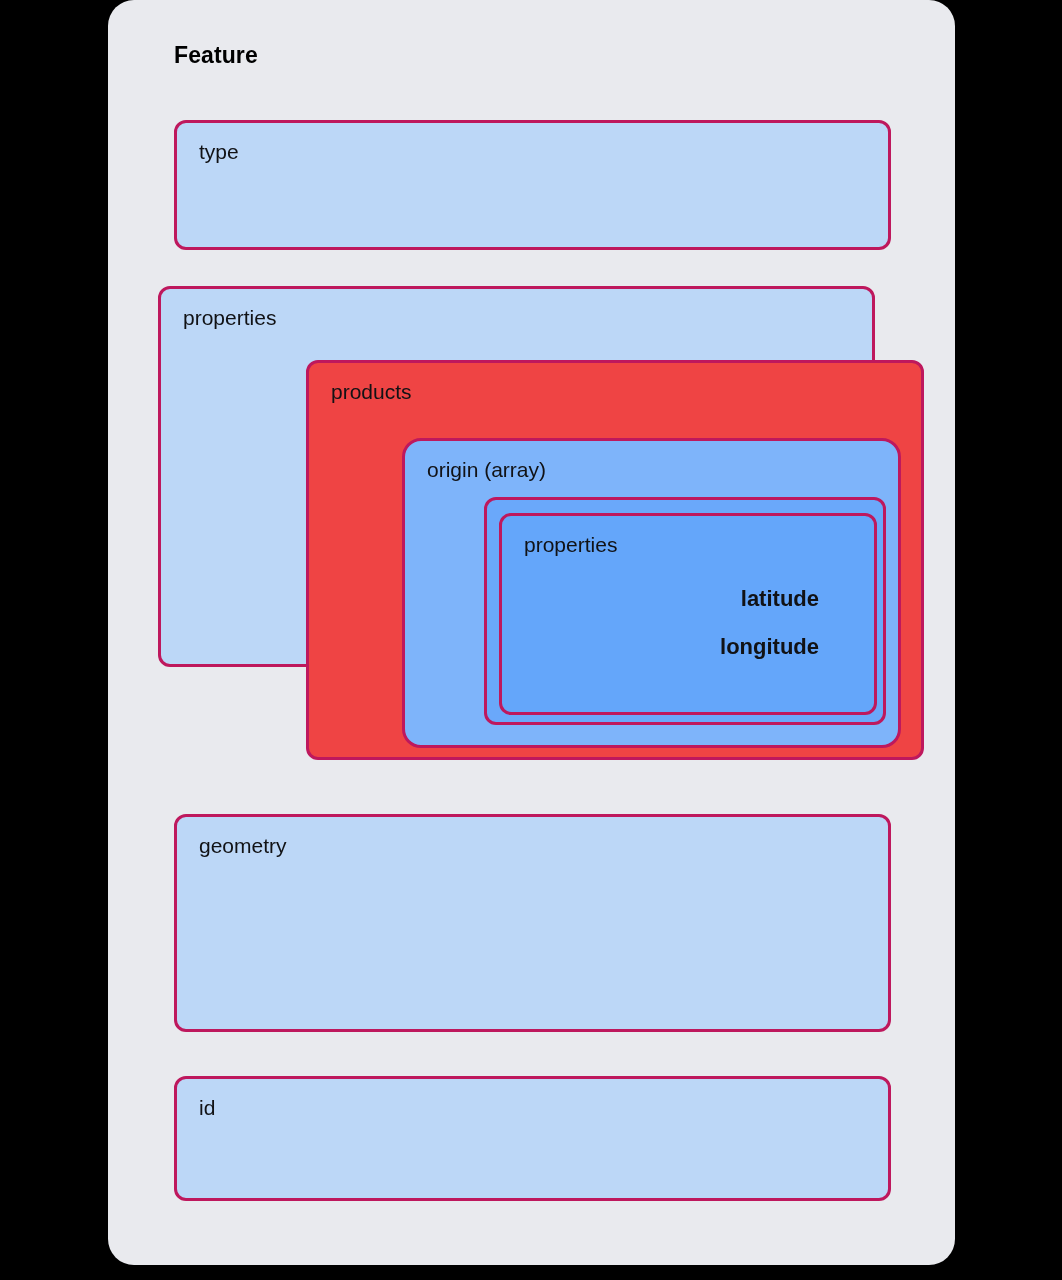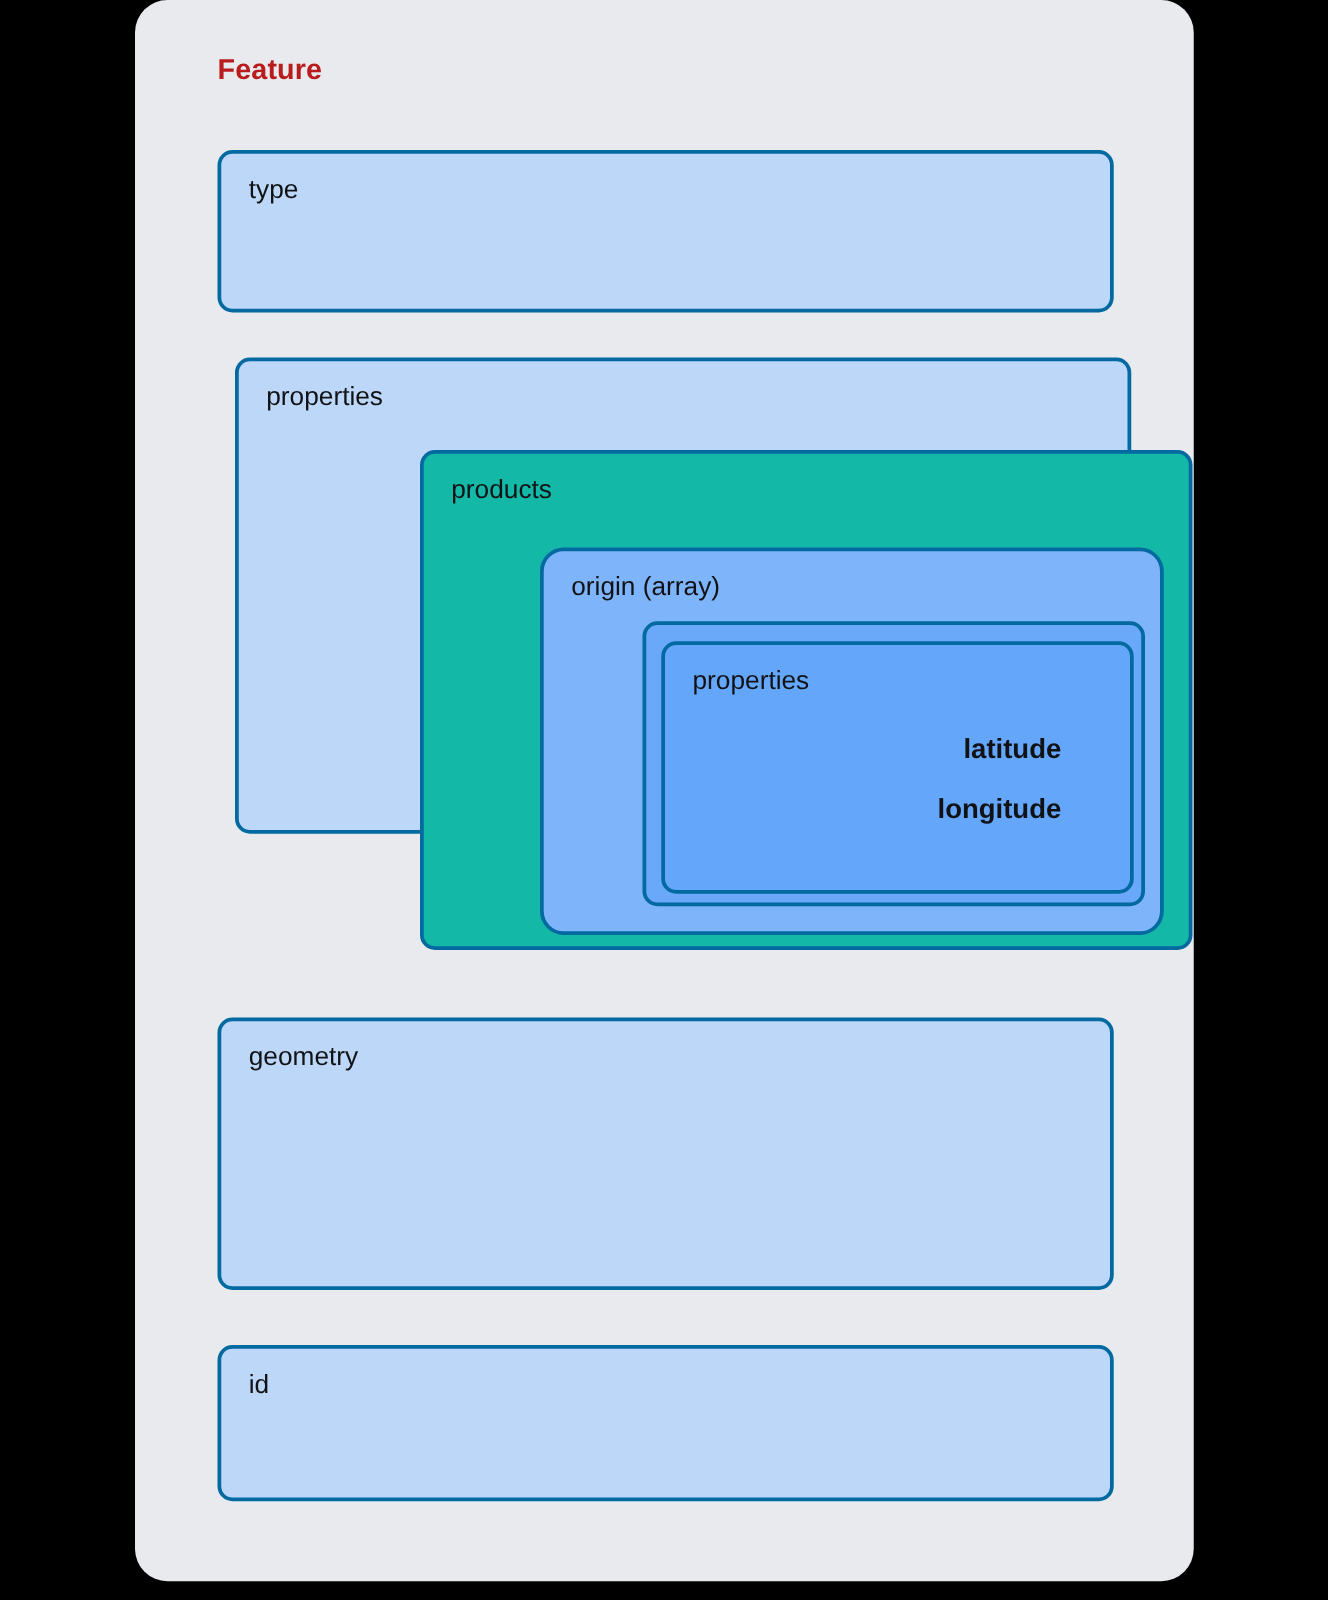--- a/index.html
+++ b/index.html
@@ -31,53 +31,53 @@
     background: #e9eaee;
     border-radius: 26px;
   }
 
   .card-title {
     position: absolute;
     left: 66px;
     top: 42px;
     font-size: 23px;
     font-weight: bold;
-    color: #b91c1c;
+    color: #000000;
     letter-spacing: 0.1px;
     white-space: nowrap;
   }
 
   
   .box {
     position: absolute;
     box-sizing: border-box;
-    border: 3px solid #0369a1;
+    border: 3px solid #be185d;
     border-radius: 12px;
   }
 
   .box > .box-label {
     position: absolute;
     left: 22px;
     top: 17px;
     font-size: 21px;
     color: #111215;
     white-space: nowrap;
     line-height: 1.1;
   }
 
   
   .lvl0 { background: #bcd7f7; }
-  .lvl1 { background: #14b8a6; }
+  .lvl1 { background: #ef4444; }
   .lvl2 { background: #7eb4fa; }
   .lvl3 { background: #6aa8fa; }
   .lvl4 { background: #64a6fa; }
 
   
   #box-type       { left: 66px;  top: 120px;  width: 717px; height: 130px; }
-  #box-properties { left: 80px;  top: 286px;  width: 717px; height: 381px; }
+  #box-properties { left: 50px;  top: 286px;  width: 717px; height: 381px; }
   #box-products   { left: 145px; top:  71px;  width: 618px; height: 400px; }
   #box-origin     { left: 93px;  top:  75px;  width: 499px; height: 310px; border-radius: 19px; }
   #box-inner-wrap { left: 79px;  top:  56px;  width: 402px; height: 228px; }
   #box-inner-properties { left: 12px; top: 13px; width: 378px; height: 202px; }
   #box-geometry   { left: 66px;  top: 814px;  width: 717px; height: 218px; }
   #box-id         { left: 66px;  top: 1076px; width: 717px; height: 125px; }
 
   .leaf-list {
     position: absolute;
     right: 55px;

